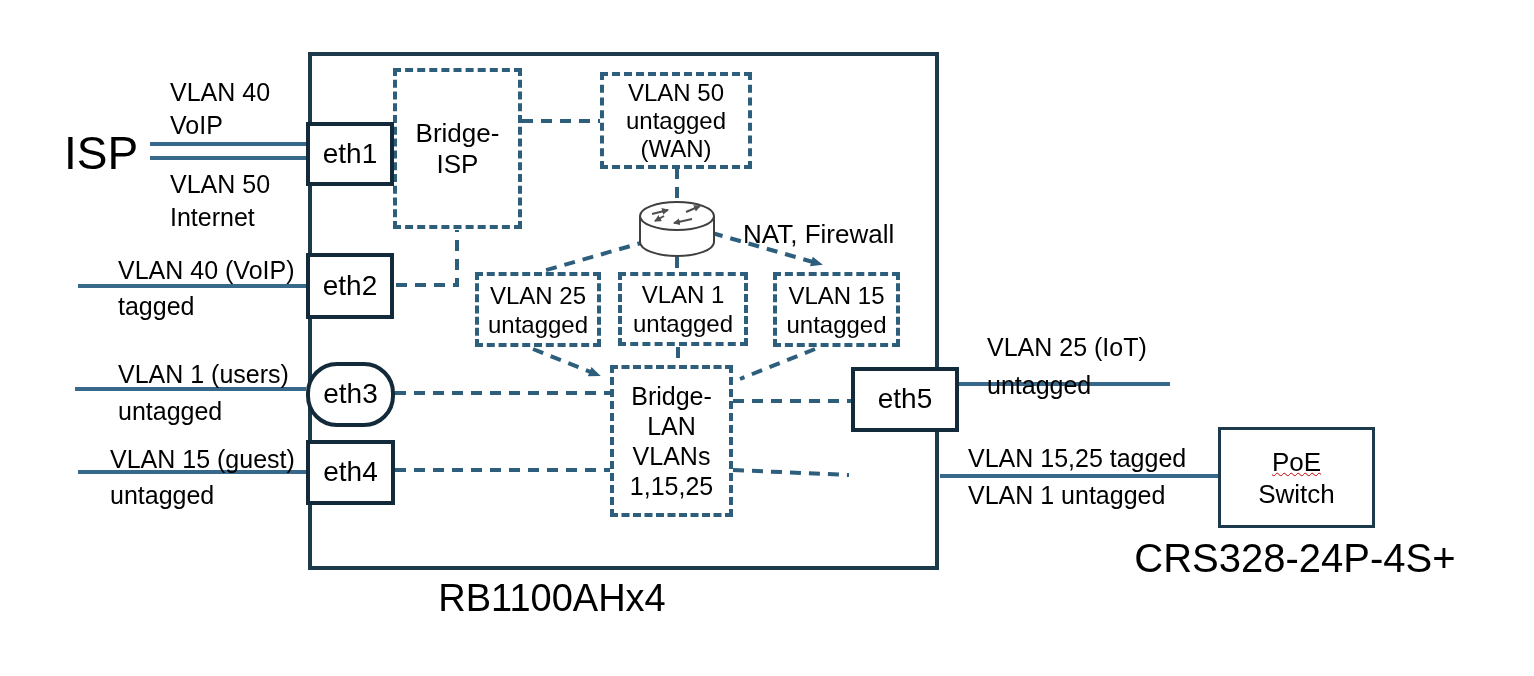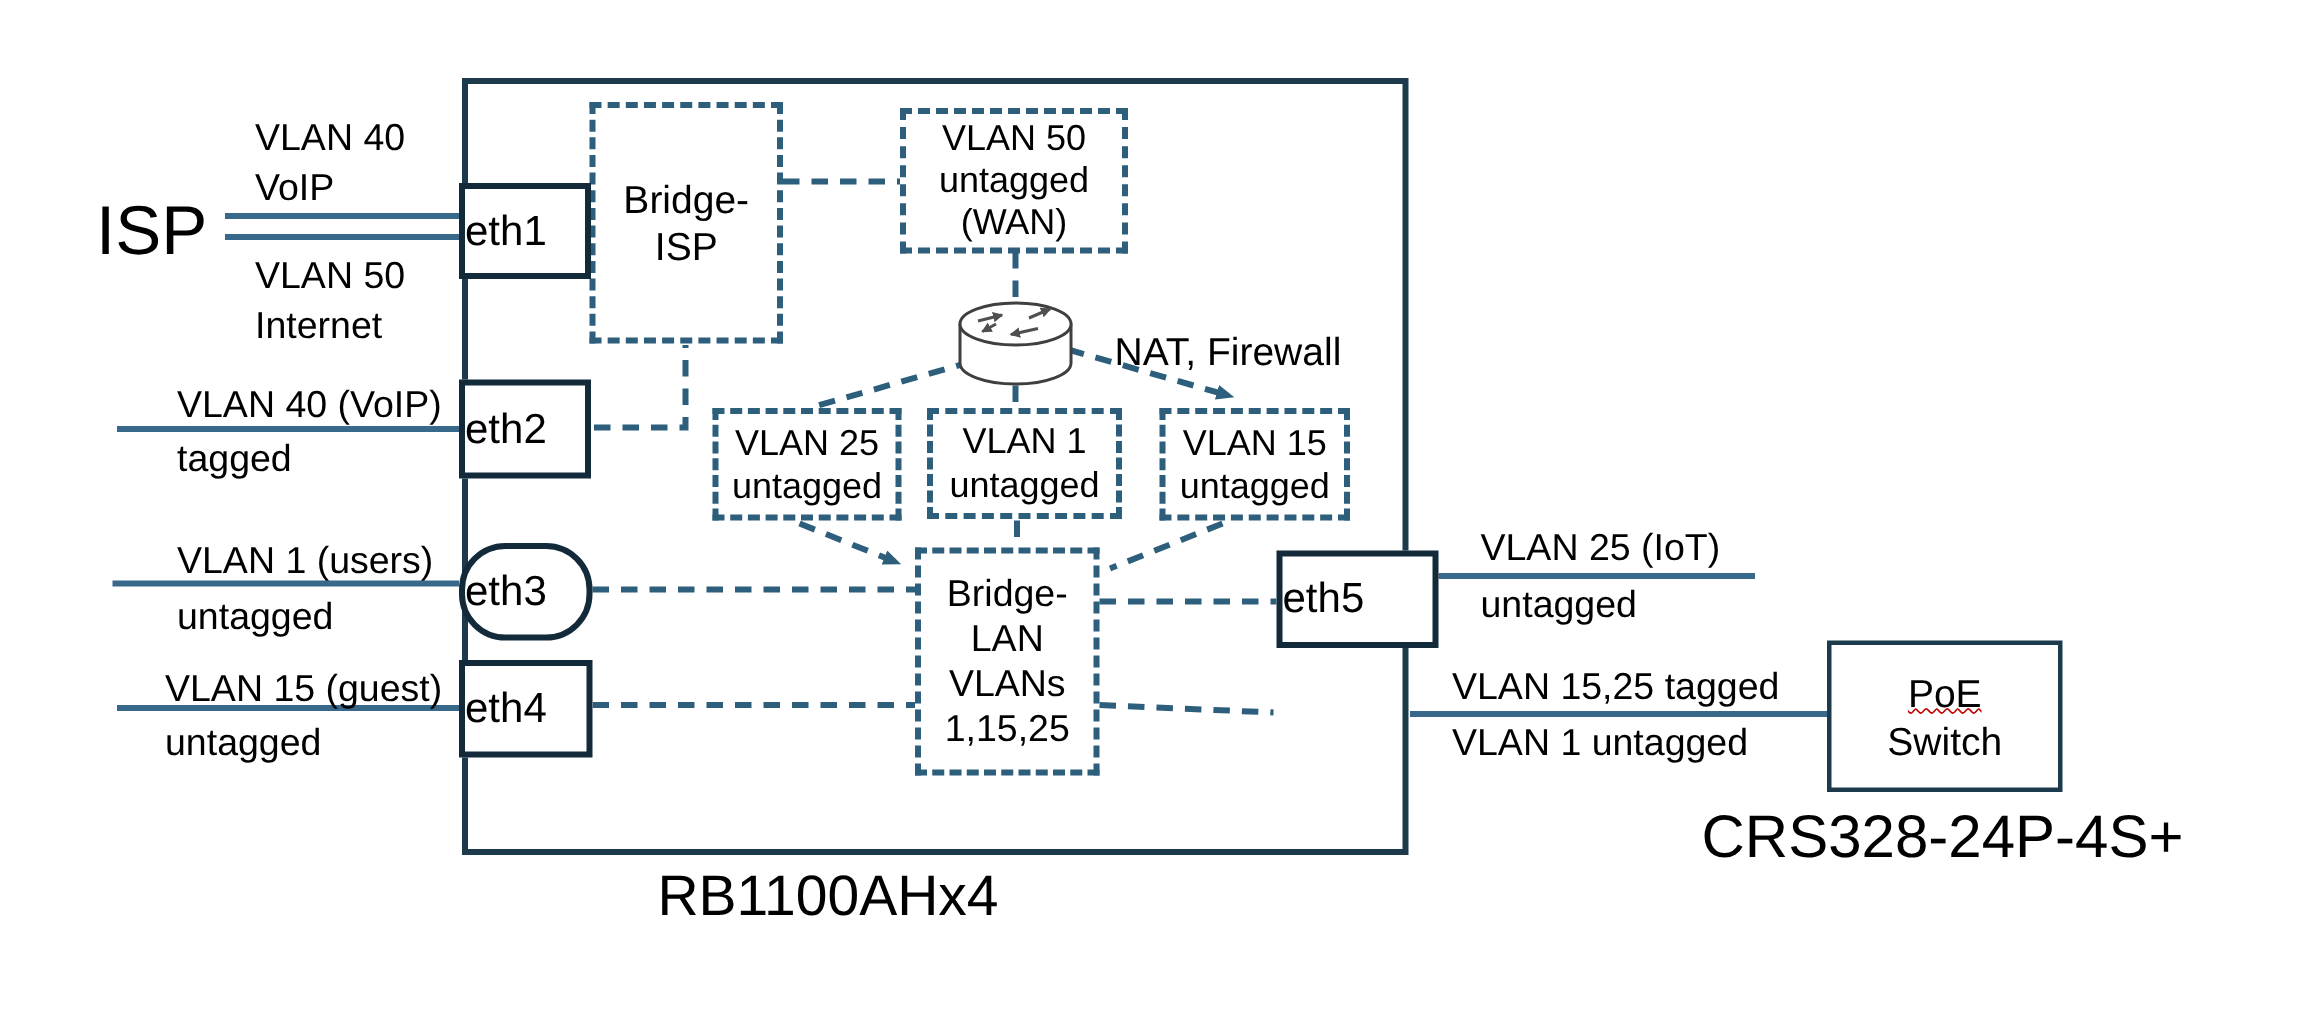--- a/index.html
+++ b/index.html
@@ -15,42 +15,42 @@
   .sline{stroke:var(--line);stroke-width:4;fill:none;}
   .dline{stroke:var(--dash);stroke-width:4;fill:none;stroke-dasharray:11 8;}
   .cyl{fill:#ffffff;stroke:#3f3f3f;stroke-width:2;}
   .rarr{stroke:#4f4f4f;stroke-width:2;fill:none;}
   .main-box{
     position:absolute;left:308px;top:52px;width:631px;height:518px;
     border:4px solid var(--box_border);box-sizing:border-box;z-index:0;
   }
   .port{
     position:absolute;z-index:3;background:#ffffff;border:4px solid var(--port_border);
-    box-sizing:border-box;display:flex;flex-direction:column;align-items:flex-start;justify-content:center;
+    box-sizing:border-box;display:flex;flex-direction:column;align-items:center;justify-content:center;
     font-size:28px;line-height:1.08;
   }
   .dashed-box{
     position:absolute;z-index:2;border:4px dashed var(--dash);box-sizing:border-box;
     display:flex;flex-direction:column;align-items:center;justify-content:center;
     text-align:center;background:transparent;
   }
   .solid-box{
     position:absolute;z-index:2;border:3px solid var(--box_border);box-sizing:border-box;
     background:#ffffff;display:flex;flex-direction:column;align-items:center;justify-content:center;
     text-align:center;
   }
   .lbl{position:absolute;z-index:4;white-space:nowrap;}
   .lbl span{display:block;}
   #isp-label{left:64px;top:126px;font-size:46px;}
   #voip-pair{left:170px;top:76px;font-size:25px;line-height:33px;}
   #internet-pair{left:170px;top:168px;font-size:25px;line-height:33px;}
   #eth2-pair{left:118px;top:252px;font-size:25px;line-height:36px;}
   #eth3-pair{left:118px;top:356px;font-size:25px;line-height:37px;}
   #eth4-pair{left:110px;top:441px;font-size:25px;line-height:36px;}
-  #eth5-pair{left:987px;top:346px;font-size:25px;line-height:38px;}
+  #eth5-pair{left:987px;top:328px;font-size:25px;line-height:38px;}
   #eth13-pair{left:968px;top:440px;font-size:25px;line-height:37px;}
   #nat-label{left:743px;top:219px;font-size:26px;line-height:30px;}
   #rb-label{left:402px;top:577px;width:300px;text-align:center;font-size:38px;line-height:42px;}
   #crs-label{left:1125px;top:536px;width:340px;text-align:center;font-size:40px;line-height:44px;}
   #port-eth1{left:306px;top:122px;width:88px;height:64px;}
   #port-eth2{left:306px;top:253px;width:88px;height:66px;}
   #port-eth3{left:306px;top:362px;width:89px;height:65px;border-radius:31px;}
   #port-eth4{left:306px;top:440px;width:89px;height:65px;}
   #port-eth5{left:851px;top:367px;width:108px;height:65px;}
   #port-eth13{left:849px;top:442px;width:91px;height:66px;font-size:25px;}

